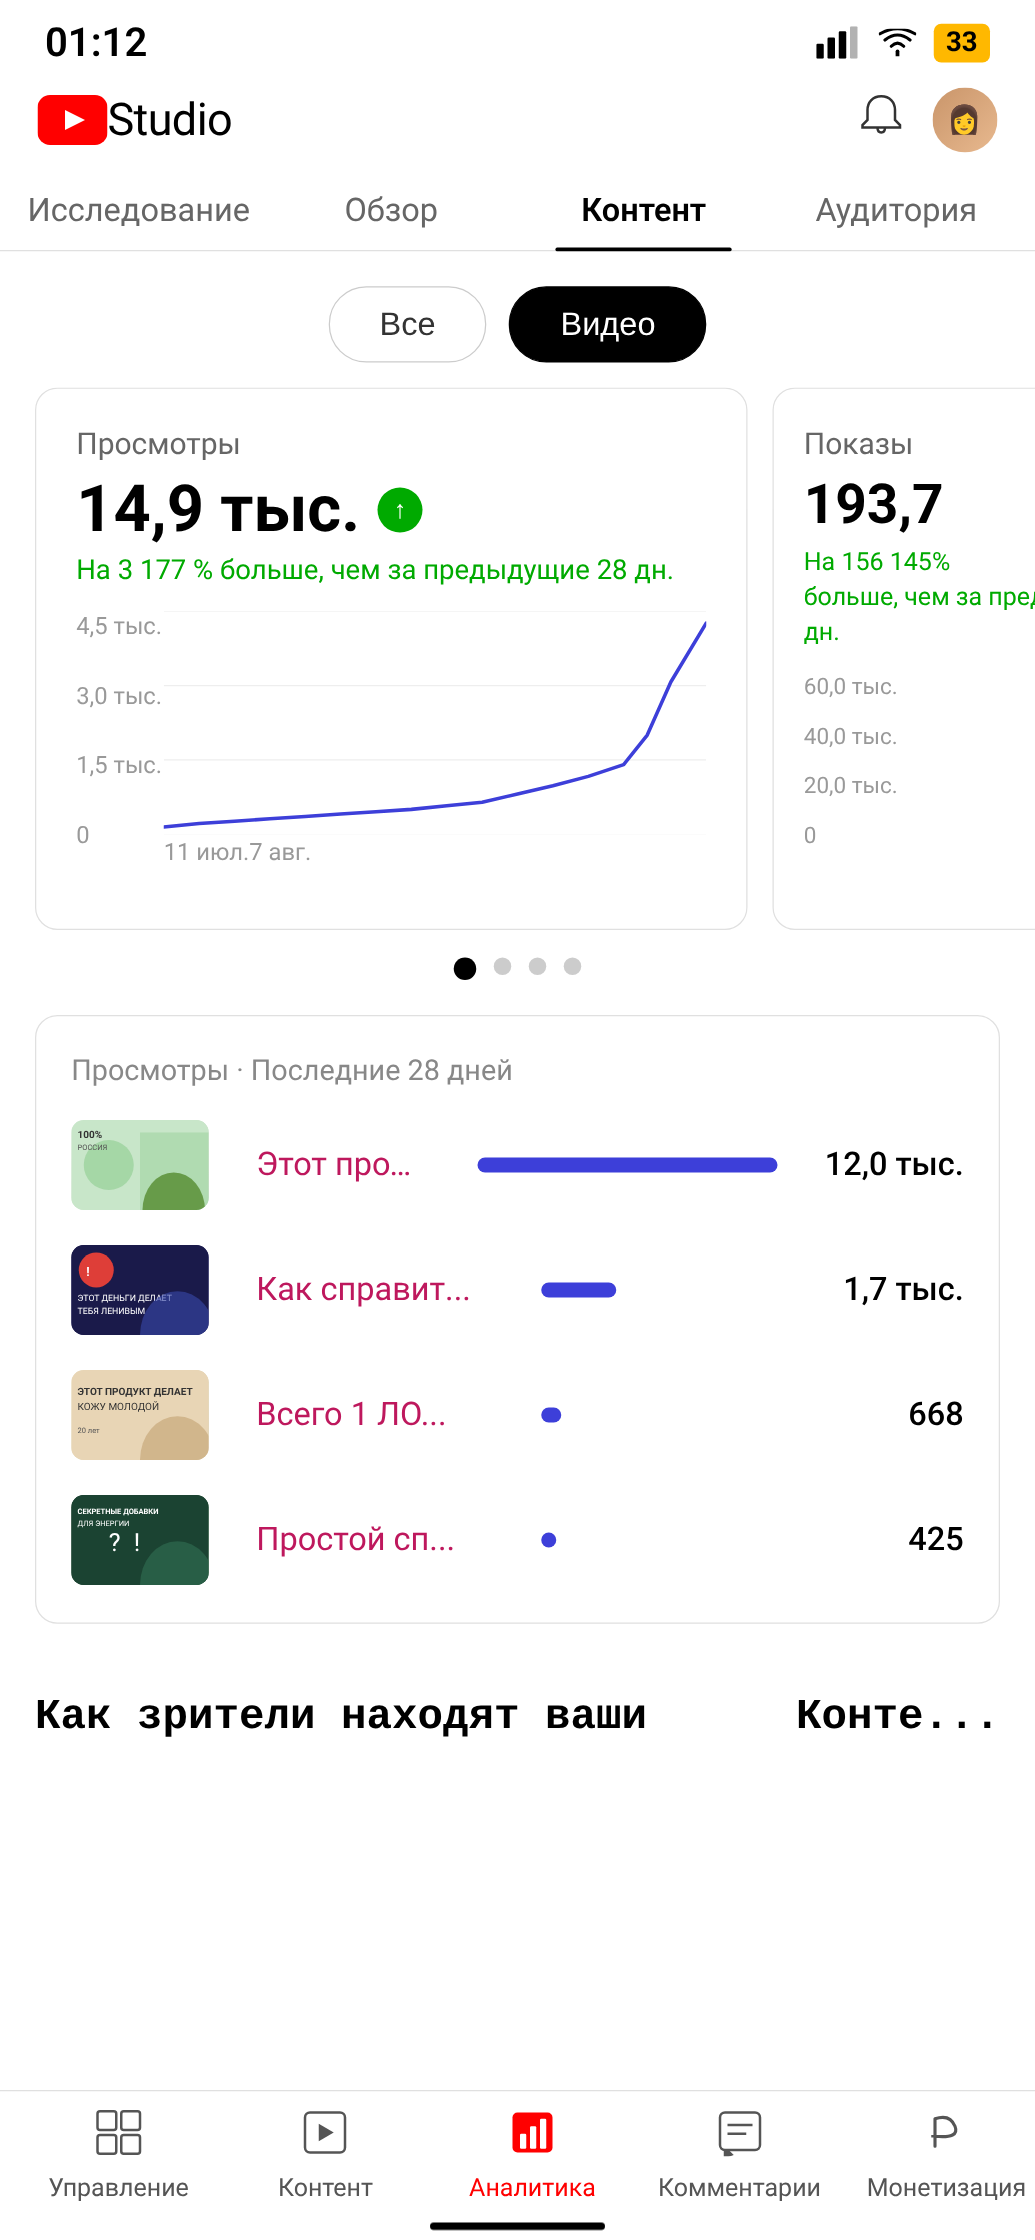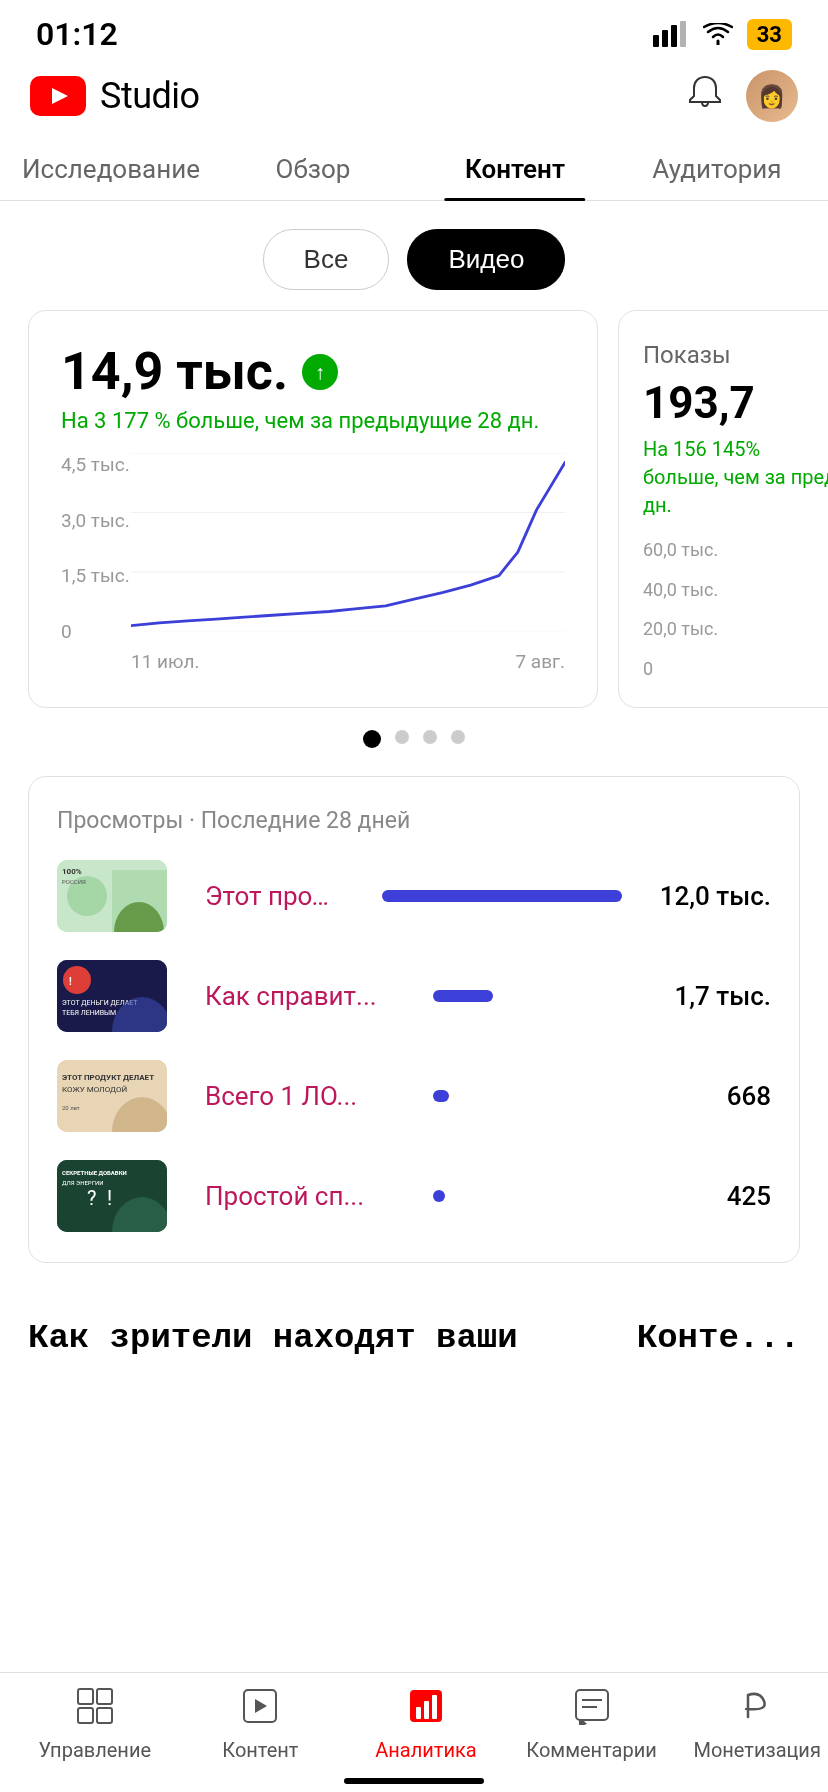--- a/index.html
+++ b/index.html
@@ -43,21 +43,20 @@
     
     .app-header {
       display: flex;
       justify-content: space-between;
       align-items: center;
       padding: 10px 30px 16px;
     }
     .logo-area {
       display: flex;
       align-items: center;
-      gap: 14px;
     }
     .yt-icon {
       width: 56px;
       height: 40px;
     }
     .studio-text {
       font-size: 36px;
       font-weight: 400;
       color: #000;
       letter-spacing: -0.5px;
@@ -213,25 +212,24 @@
     }
     .chart-svg {
       position: absolute;
       left: 70px;
       right: 0;
       top: 0;
       bottom: 30px;
     }
     .chart-dates {
       position: absolute;
-      bottom: 0;
+      bottom: 16px;
       left: 70px;
       right: 0;
       display: flex;
-      justify-content: space-between;
       font-size: 19px;
       color: #999;
     }
 
     
     .dots-row {
       display: flex;
       justify-content: center;
       gap: 14px;
       margin: 22px 0 28px;
@@ -443,20 +441,21 @@
 </div>
 
 <div class="filter-buttons">
   <button class="filter-btn">Все</button>
   <button class="filter-btn active">Видео</button>
 </div>
 
 <div class="cards-slider">
 
   <div class="metric-card">
+    <div class="metric-label">Просмотры</div>
     <div class="metric-value-row">
       <span class="metric-value">14,9 тыс.</span>
       <div class="trend-up">↑</div>
     </div>
     <div class="metric-change">На 3 177 % больше, чем за предыдущие 28 дн.</div>
 
     <div class="chart-area">
       <div class="chart-labels-y">
         <span>4,5 тыс.</span>
         <span>3,0 тыс.</span>

